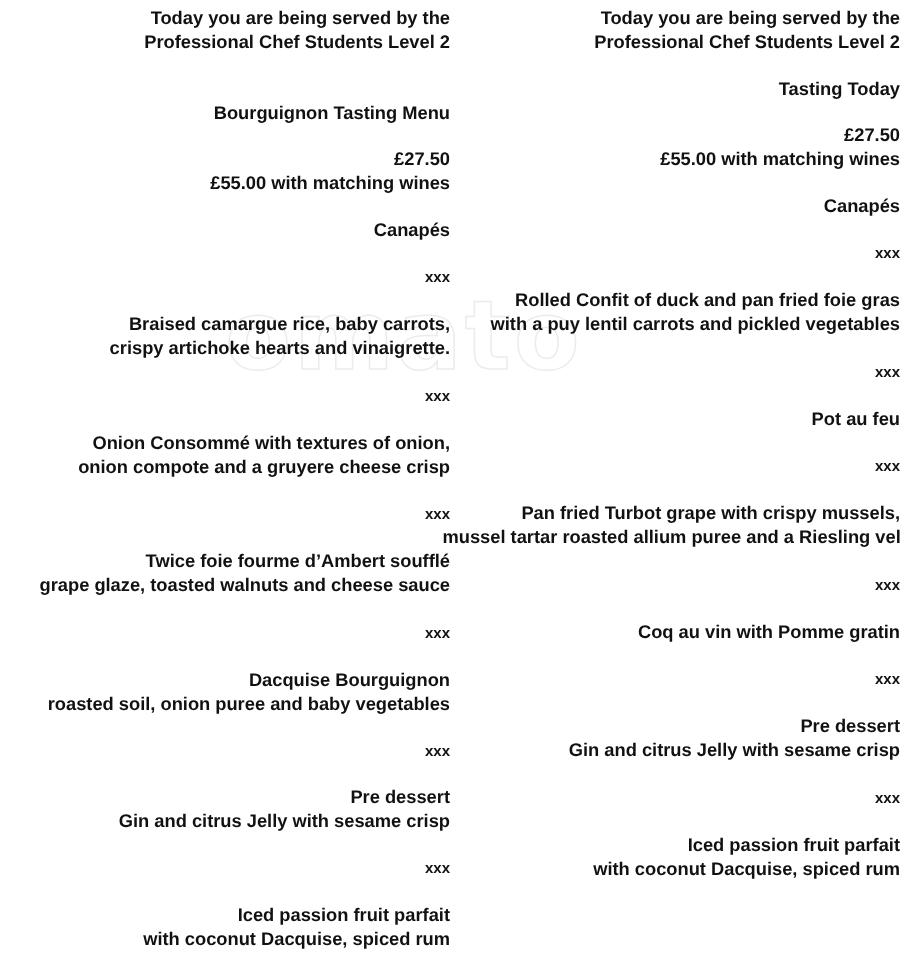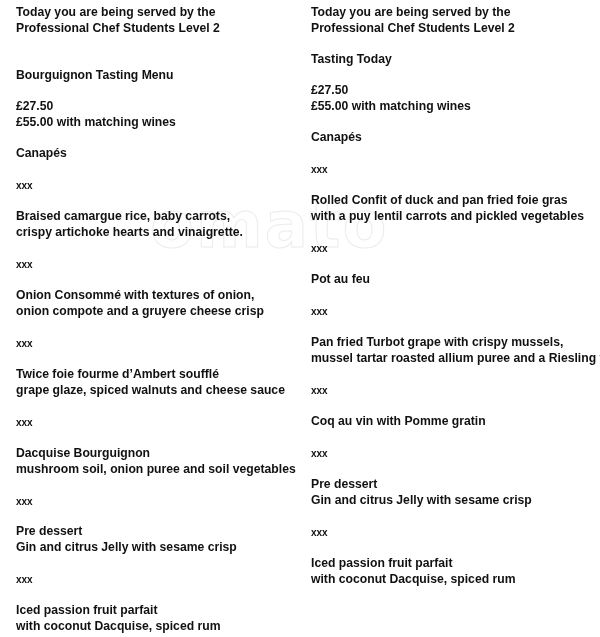--- a/index.html
+++ b/index.html
@@ -31,23 +31,23 @@
     .column {
       position: absolute;
       top: 0;
       width: 300px;
       z-index: 1;
     }
     .col-left { left: 0; }
     .col-right { left: 295px; width: 305px; }
     .line {
       position: absolute;
-      left: 16px;
+      left: 0;
       right: 0;
-      text-align: left;
+      text-align: right;
       font-size: 12.2px;
       font-weight: bold;
       line-height: 16px;
       white-space: nowrap;
     }
     .sep {
       font-size: 10px;
     }
   </style>
 </head>
@@ -66,25 +66,25 @@
   <div class="line sep" style="top:178px">xxx</div>
   <div class="line" style="top:208px">Braised camargue rice, baby carrots,</div>
   <div class="line" style="top:224px">crispy artichoke hearts and vinaigrette.</div>
 
   <div class="line sep" style="top:257px">xxx</div>
   <div class="line" style="top:287px">Onion Consommé with textures of onion,</div>
   <div class="line" style="top:303px">onion compote and a gruyere cheese crisp</div>
 
   <div class="line sep" style="top:336px">xxx</div>
   <div class="line" style="top:366px">Twice foie fourme d’Ambert soufflé</div>
-  <div class="line" style="top:382px">grape glaze, spiced walnuts and cheese sauce</div>
+  <div class="line" style="top:382px">grape glaze, toasted walnuts and cheese sauce</div>
 
   <div class="line sep" style="top:415px">xxx</div>
   <div class="line" style="top:445px">Dacquise Bourguignon</div>
-  <div class="line" style="top:461px">mushroom soil, onion puree and soil vegetables</div>
+  <div class="line" style="top:461px">roasted soil, onion puree and baby vegetables</div>
 
   <div class="line sep" style="top:494px">xxx</div>
   <div class="line" style="top:523px">Pre dessert</div>
   <div class="line" style="top:539px">Gin and citrus Jelly with sesame crisp</div>
 
   <div class="line sep" style="top:572px">xxx</div>
   <div class="line" style="top:602px">Iced passion fruit parfait</div>
   <div class="line" style="top:618px">with coconut Dacquise, spiced rum</div>
 </div>
 

